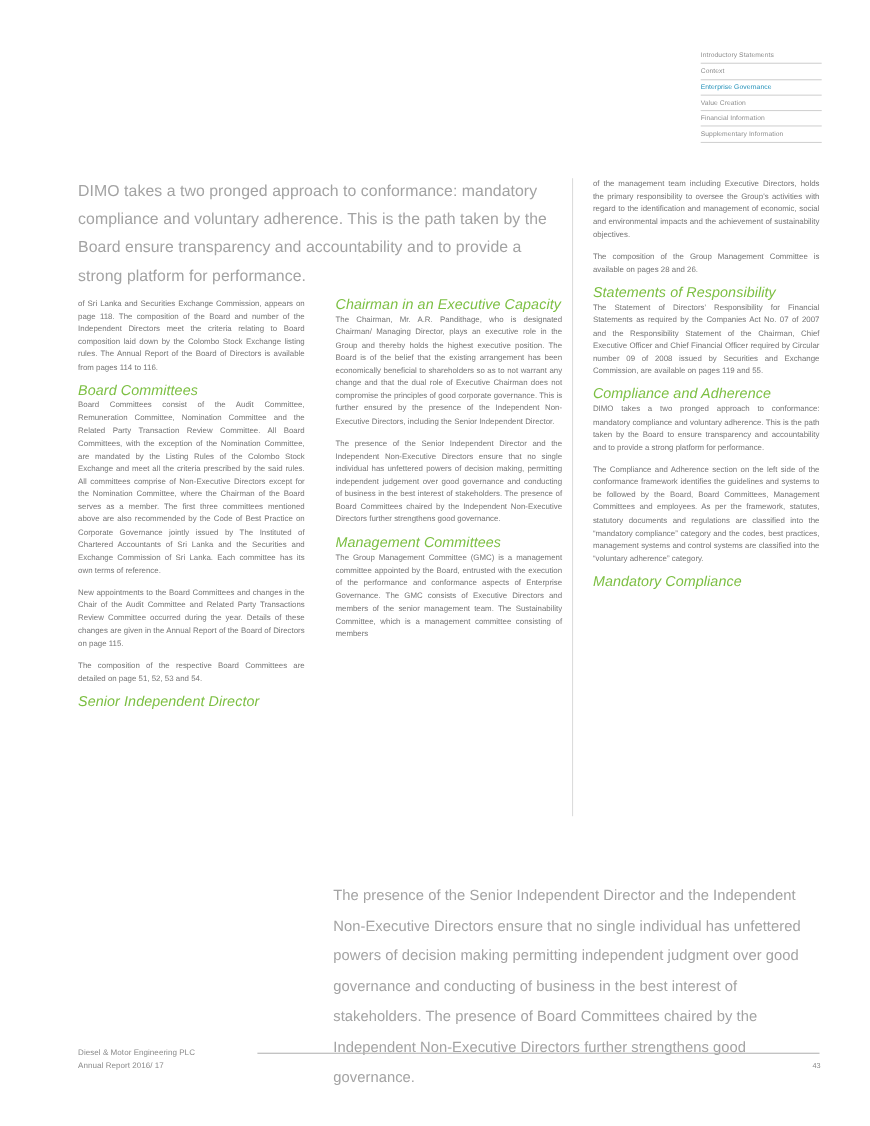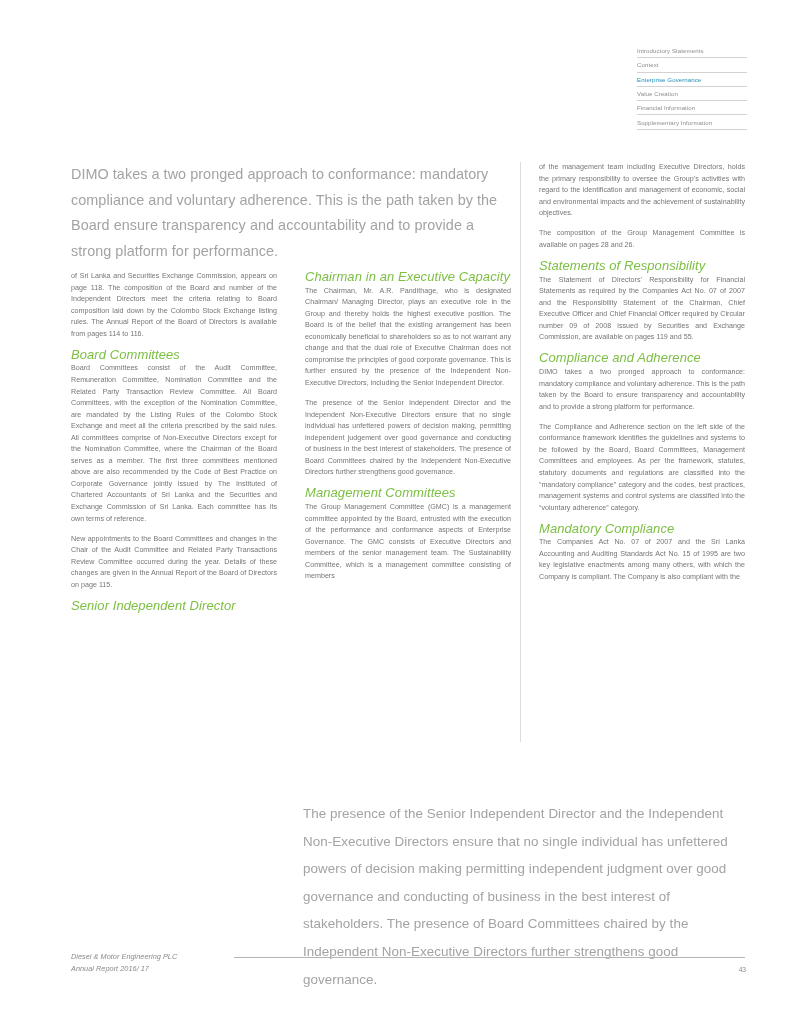--- a/index.html
+++ b/index.html
@@ -129,21 +129,20 @@
     border-top: 1.1px solid #b5b5b5;
   }
   .footer-left {
     position: absolute;
     top: 951px;
     left: 71px;
     font-size: 7.3px;
     line-height: 11.5px;
     color: #8a8a8a;
     letter-spacing: .04px;
-    font-style: italic;
   }
   .footer-left div { white-space: nowrap; }
   .page-number {
     position: absolute;
     top: 966px;
     left: 730px;
     width: 16px;
     text-align: right;
     font-size: 6.6px;
     color: #8a8a8a;
@@ -167,41 +166,41 @@
 
   <div class="cols">
 
     <div class="divider"></div>
 
     <div class="col col-1">
       <p class="body">of Sri Lanka and Securities Exchange Commission, appears on page 118. The composition of the Board and number of the Independent Directors meet the criteria relating to Board composition laid down by the Colombo Stock Exchange listing rules. The Annual Report of the Board of Directors is available from pages 114 to 116.</p>
       <h3 class="sect">Board Committees</h3>
       <p class="body">Board Committees consist of the Audit Committee, Remuneration Committee, Nomination Committee and the Related Party Transaction Review Committee. All Board Committees, with the exception of the Nomination Committee, are mandated by the Listing Rules of the Colombo Stock Exchange and meet all the criteria prescribed by the said rules. All committees comprise of Non-Executive Directors except for the Nomination Committee, where the Chairman of the Board serves as a member. The first three committees mentioned above are also recommended by the Code of Best Practice on Corporate Governance jointly issued by The Instituted of Chartered Accountants of Sri Lanka and the Securities and Exchange Commission of Sri Lanka. Each committee has its own terms of reference.</p>
       <p class="body">New appointments to the Board Committees and changes in the Chair of the Audit Committee and Related Party Transactions Review Committee occurred during the year. Details of these changes are given in the Annual Report of the Board of Directors on page 115.</p>
+      <p class="body">The composition of the respective Board Committees are detailed on page 51, 52, 53 and 54.</p>
       <h3 class="sect">Senior Independent Director</h3>
     </div>
 
     <div class="col col-2">
       <h3 class="sect">Chairman in an Executive Capacity</h3>
       <p class="body">The Chairman, Mr. A.R. Pandithage, who is designated Chairman/ Managing Director, plays an executive role in the Group and thereby holds the highest executive position. The Board is of the belief that the existing arrangement has been economically beneficial to shareholders so as to not warrant any change and that the dual role of Executive Chairman does not compromise the principles of good corporate governance. This is further ensured by the presence of the Independent Non-Executive Directors, including the Senior Independent Director.</p>
       <p class="body">The presence of the Senior Independent Director and the Independent Non-Executive Directors ensure that no single individual has unfettered powers of decision making, permitting independent judgement over good governance and conducting of business in the best interest of stakeholders. The presence of Board Committees chaired by the Independent Non-Executive Directors further strengthens good governance.</p>
       <h3 class="sect">Management Committees</h3>
       <p class="body last">The Group Management Committee (GMC) is a management committee appointed by the Board, entrusted with the execution of the performance and conformance aspects of Enterprise Governance. The GMC consists of Executive Directors and members of the senior management team. The Sustainability Committee, which is a management committee consisting of members</p>
     </div>
 
     <div class="col col-3">
       <p class="body">of the management team including Executive Directors, holds the primary responsibility to oversee the Group's activities with regard to the identification and management of economic, social and environmental impacts and the achievement of sustainability objectives.</p>
       <p class="body">The composition of the Group Management Committee is available on pages 28 and 26.</p>
       <h3 class="sect">Statements of Responsibility</h3>
       <p class="body">The Statement of Directors' Responsibility for Financial Statements as required by the Companies Act No. 07 of 2007 and the Responsibility Statement of the Chairman, Chief Executive Officer and Chief Financial Officer required by Circular number 09 of 2008 issued by Securities and Exchange Commission, are available on pages 119 and 55.</p>
       <h3 class="sect">Compliance and Adherence</h3>
       <p class="body">DIMO takes a two pronged approach to conformance: mandatory compliance and voluntary adherence. This is the path taken by the Board to ensure transparency and accountability and to provide a strong platform for performance.</p>
       <p class="body">The Compliance and Adherence section on the left side of the conformance framework identifies the guidelines and systems to be followed by the Board, Board Committees, Management Committees and employees. As per the framework, statutes, statutory documents and regulations are classified into the “mandatory compliance” category and the codes, best practices, management systems and control systems are classified into the “voluntary adherence” category.</p>
       <h3 class="sect">Mandatory Compliance</h3>
-      <p class="body last">The Companies Act No. 07 of 2007 and the Sri Lanka Accounting and Auditing Standards Act No. 15 of 1995 are two key legislative enactments among many others, with which the Company is compliant. The Company is also compliant with the</p>
     </div>
 
   </div>
 
   <div class="pullquote">The presence of the Senior Independent Director and the Independent Non-Executive Directors ensure that no single individual has unfettered powers of decision making permitting independent judgment over good governance and conducting of business in the best interest of stakeholders. The presence of Board Committees chaired by the Independent Non-Executive Directors further strengthens good governance.</div>
 
   <div class="footer-line"></div>
   <div class="footer-left">
     <div>Diesel &amp; Motor Engineering PLC</div>
     <div>Annual Report 2016/ 17</div>

